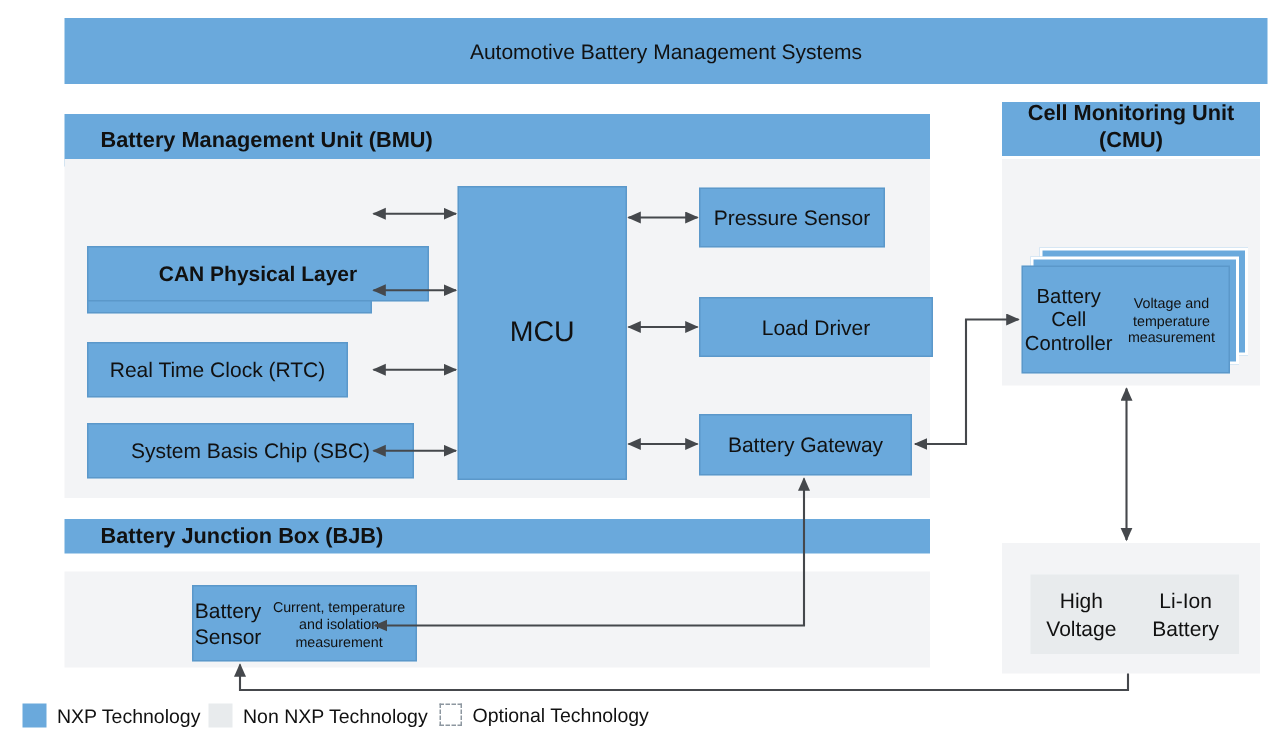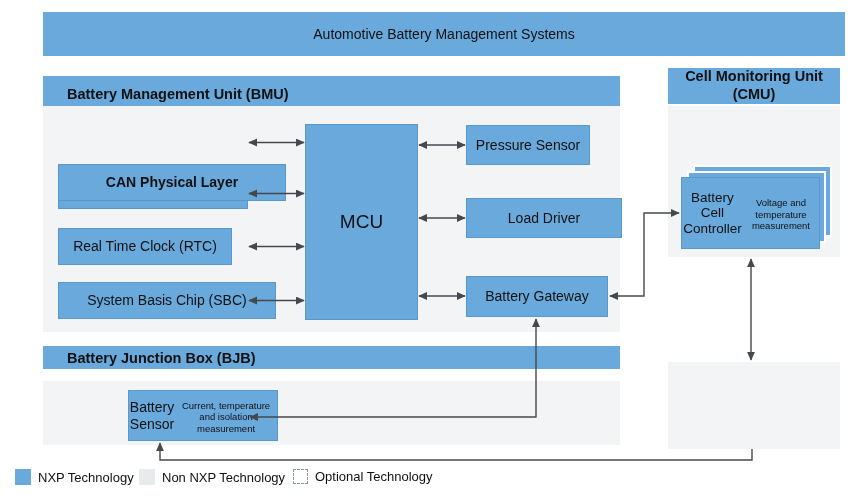--- a/index.html
+++ b/index.html
@@ -93,20 +93,24 @@
     <span>Battery Junction Box (BJB)</span>
   </div>
   <div class="abs panel" style="left:43px;top:381px;width:577px;height:64px;"></div>
 
   <div class="abs bluebox coltext" style="left:106px;top:390px;width:150px;height:51px;margin-left:22px;">
     <span>Battery Sensor</span>
     <span class="sub">Current, temperature and isolation measurement</span>
   </div>
 
   <div class="abs panel" style="left:668px;top:362px;width:172px;height:87px;"></div>
+  <div class="abs graybox coltext" style="left:687px;top:383px;width:139px;height:53px;">
+    <span>High Voltage</span>
+    <span>Li-Ion Battery</span>
+  </div>
 
   <svg class="wires" width="850" height="498" viewBox="0 0 850 498">
     <defs>
       <marker id="ah" markerWidth="10" markerHeight="9" refX="8.2" refY="4" orient="auto-start-reverse" markerUnits="userSpaceOnUse">
         <path d="M0,0 L9,4 L0,8 Z" fill="#45484c"></path>
       </marker>
     </defs>
     <g stroke="#45484c" stroke-width="1.4" fill="none">
       <line x1="249" y1="142.5" x2="304" y2="142.5" marker-start="url(#ah)" marker-end="url(#ah)"></line>
       <line x1="249" y1="193.5" x2="304" y2="193.5" marker-start="url(#ah)" marker-end="url(#ah)"></line>

